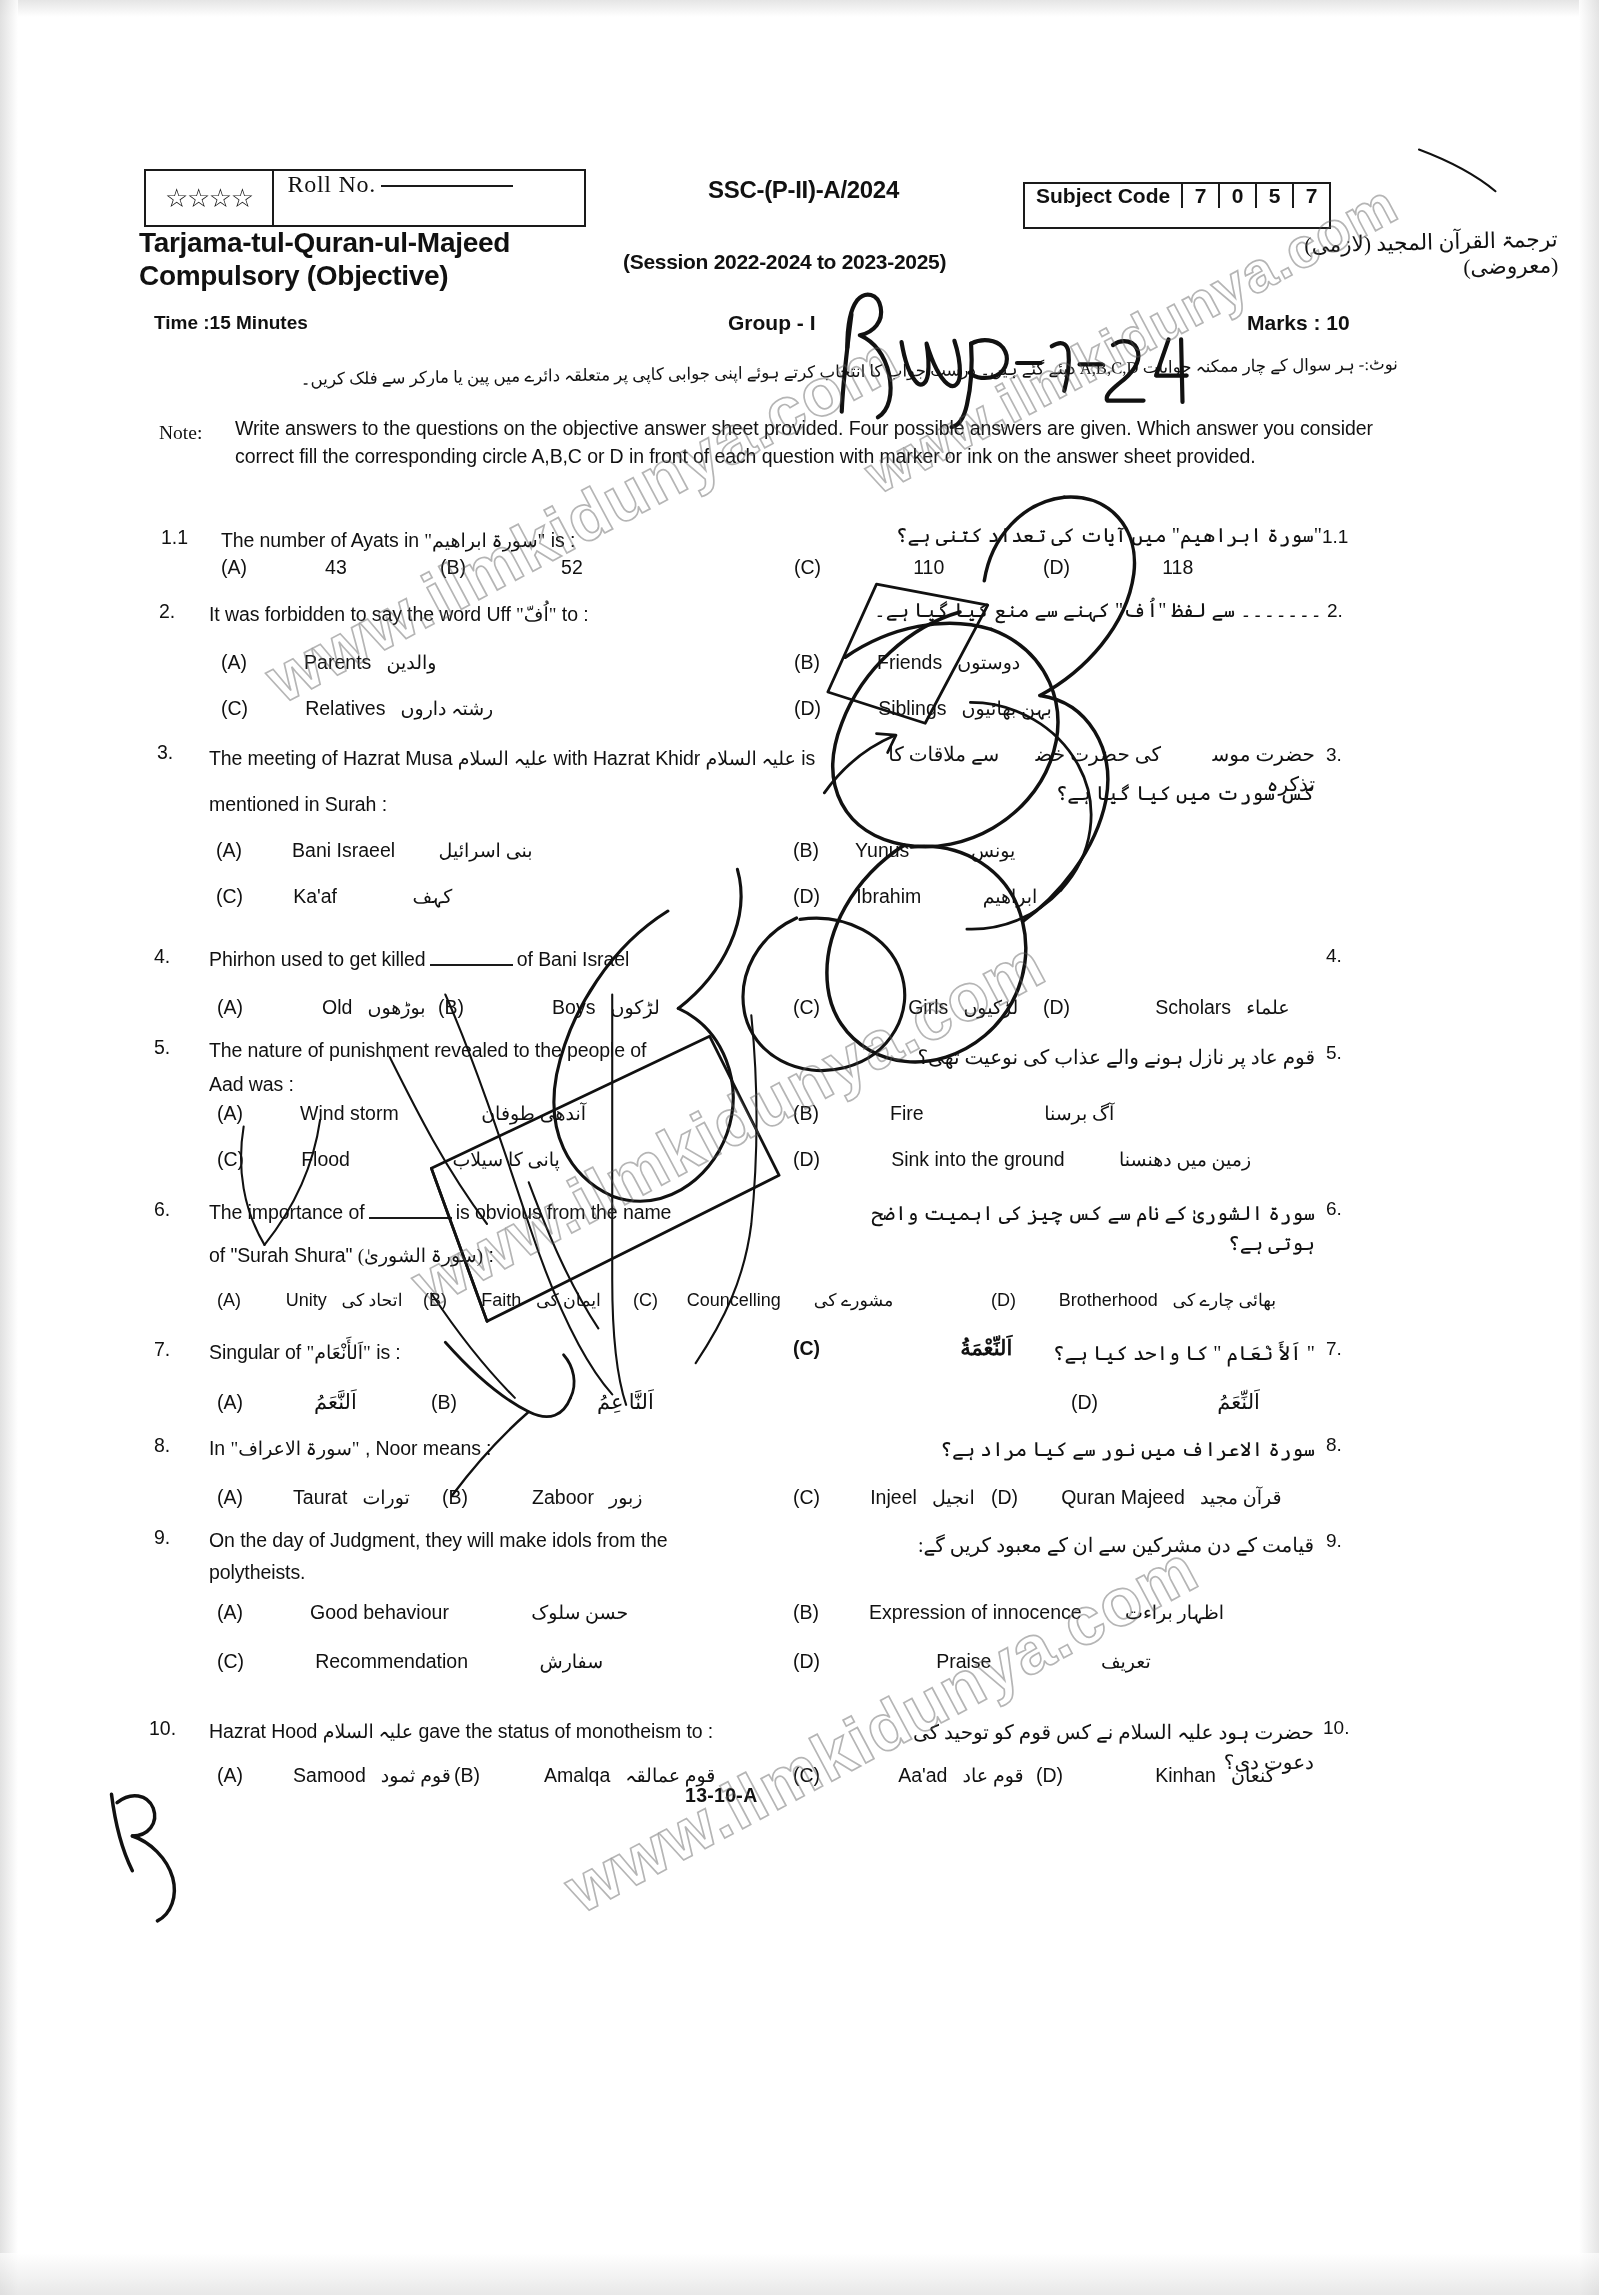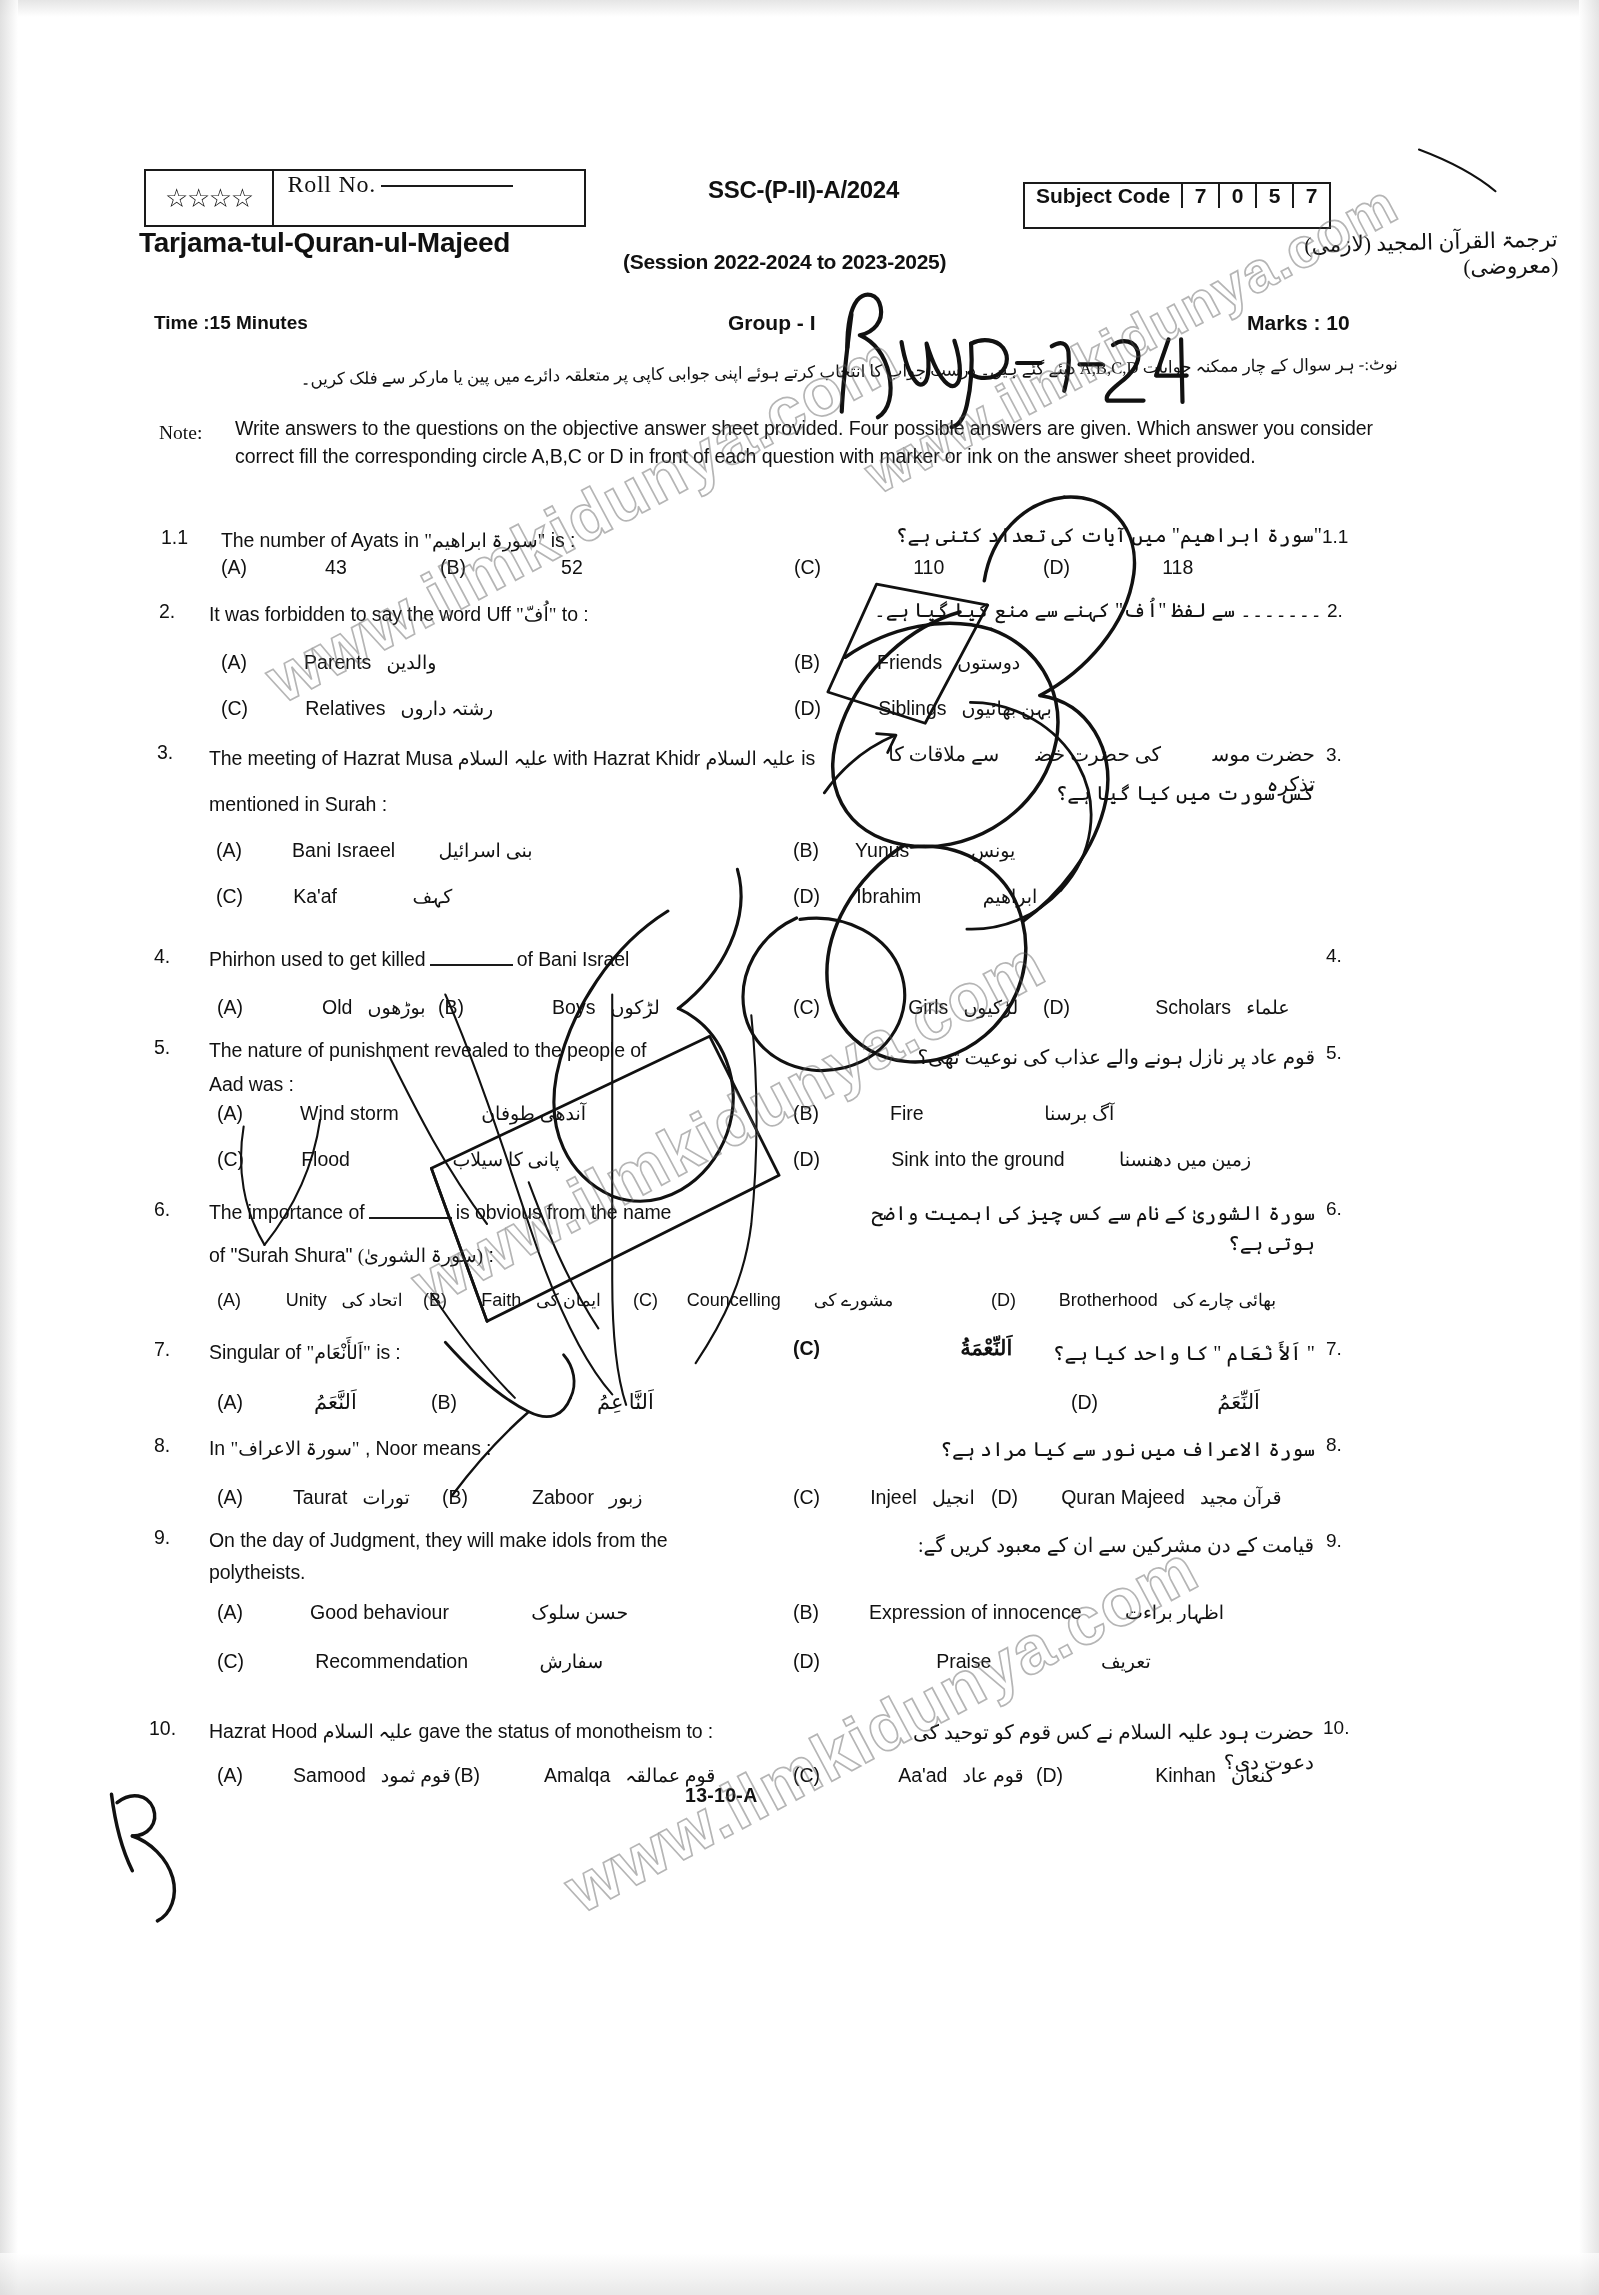--- a/index.html
+++ b/index.html
@@ -282,20 +282,21 @@
     <div class="rollbox">
       <div class="stars">☆☆☆☆</div>
       <div class="rollno">
         <span>Roll No.</span>
           <span class="ul"></span>
       </div>
     </div>
 
     <div class="subject-title">
       <div>Tarjama-tul-Quran-ul-Majeed</div>
+      <div>Compulsory (Objective)</div>
     </div>
 
     <div class="time-line">Time :15 Minutes</div>
 
     <div class="ssc-code">SSC-(P-II)-A/2024</div>
     <div class="session">(Session 2022-2024 to 2023-2025)</div>
     <div class="group">Group - I</div>
     <div class="marks">Marks : 10</div>
 
     <div class="subjcode">

